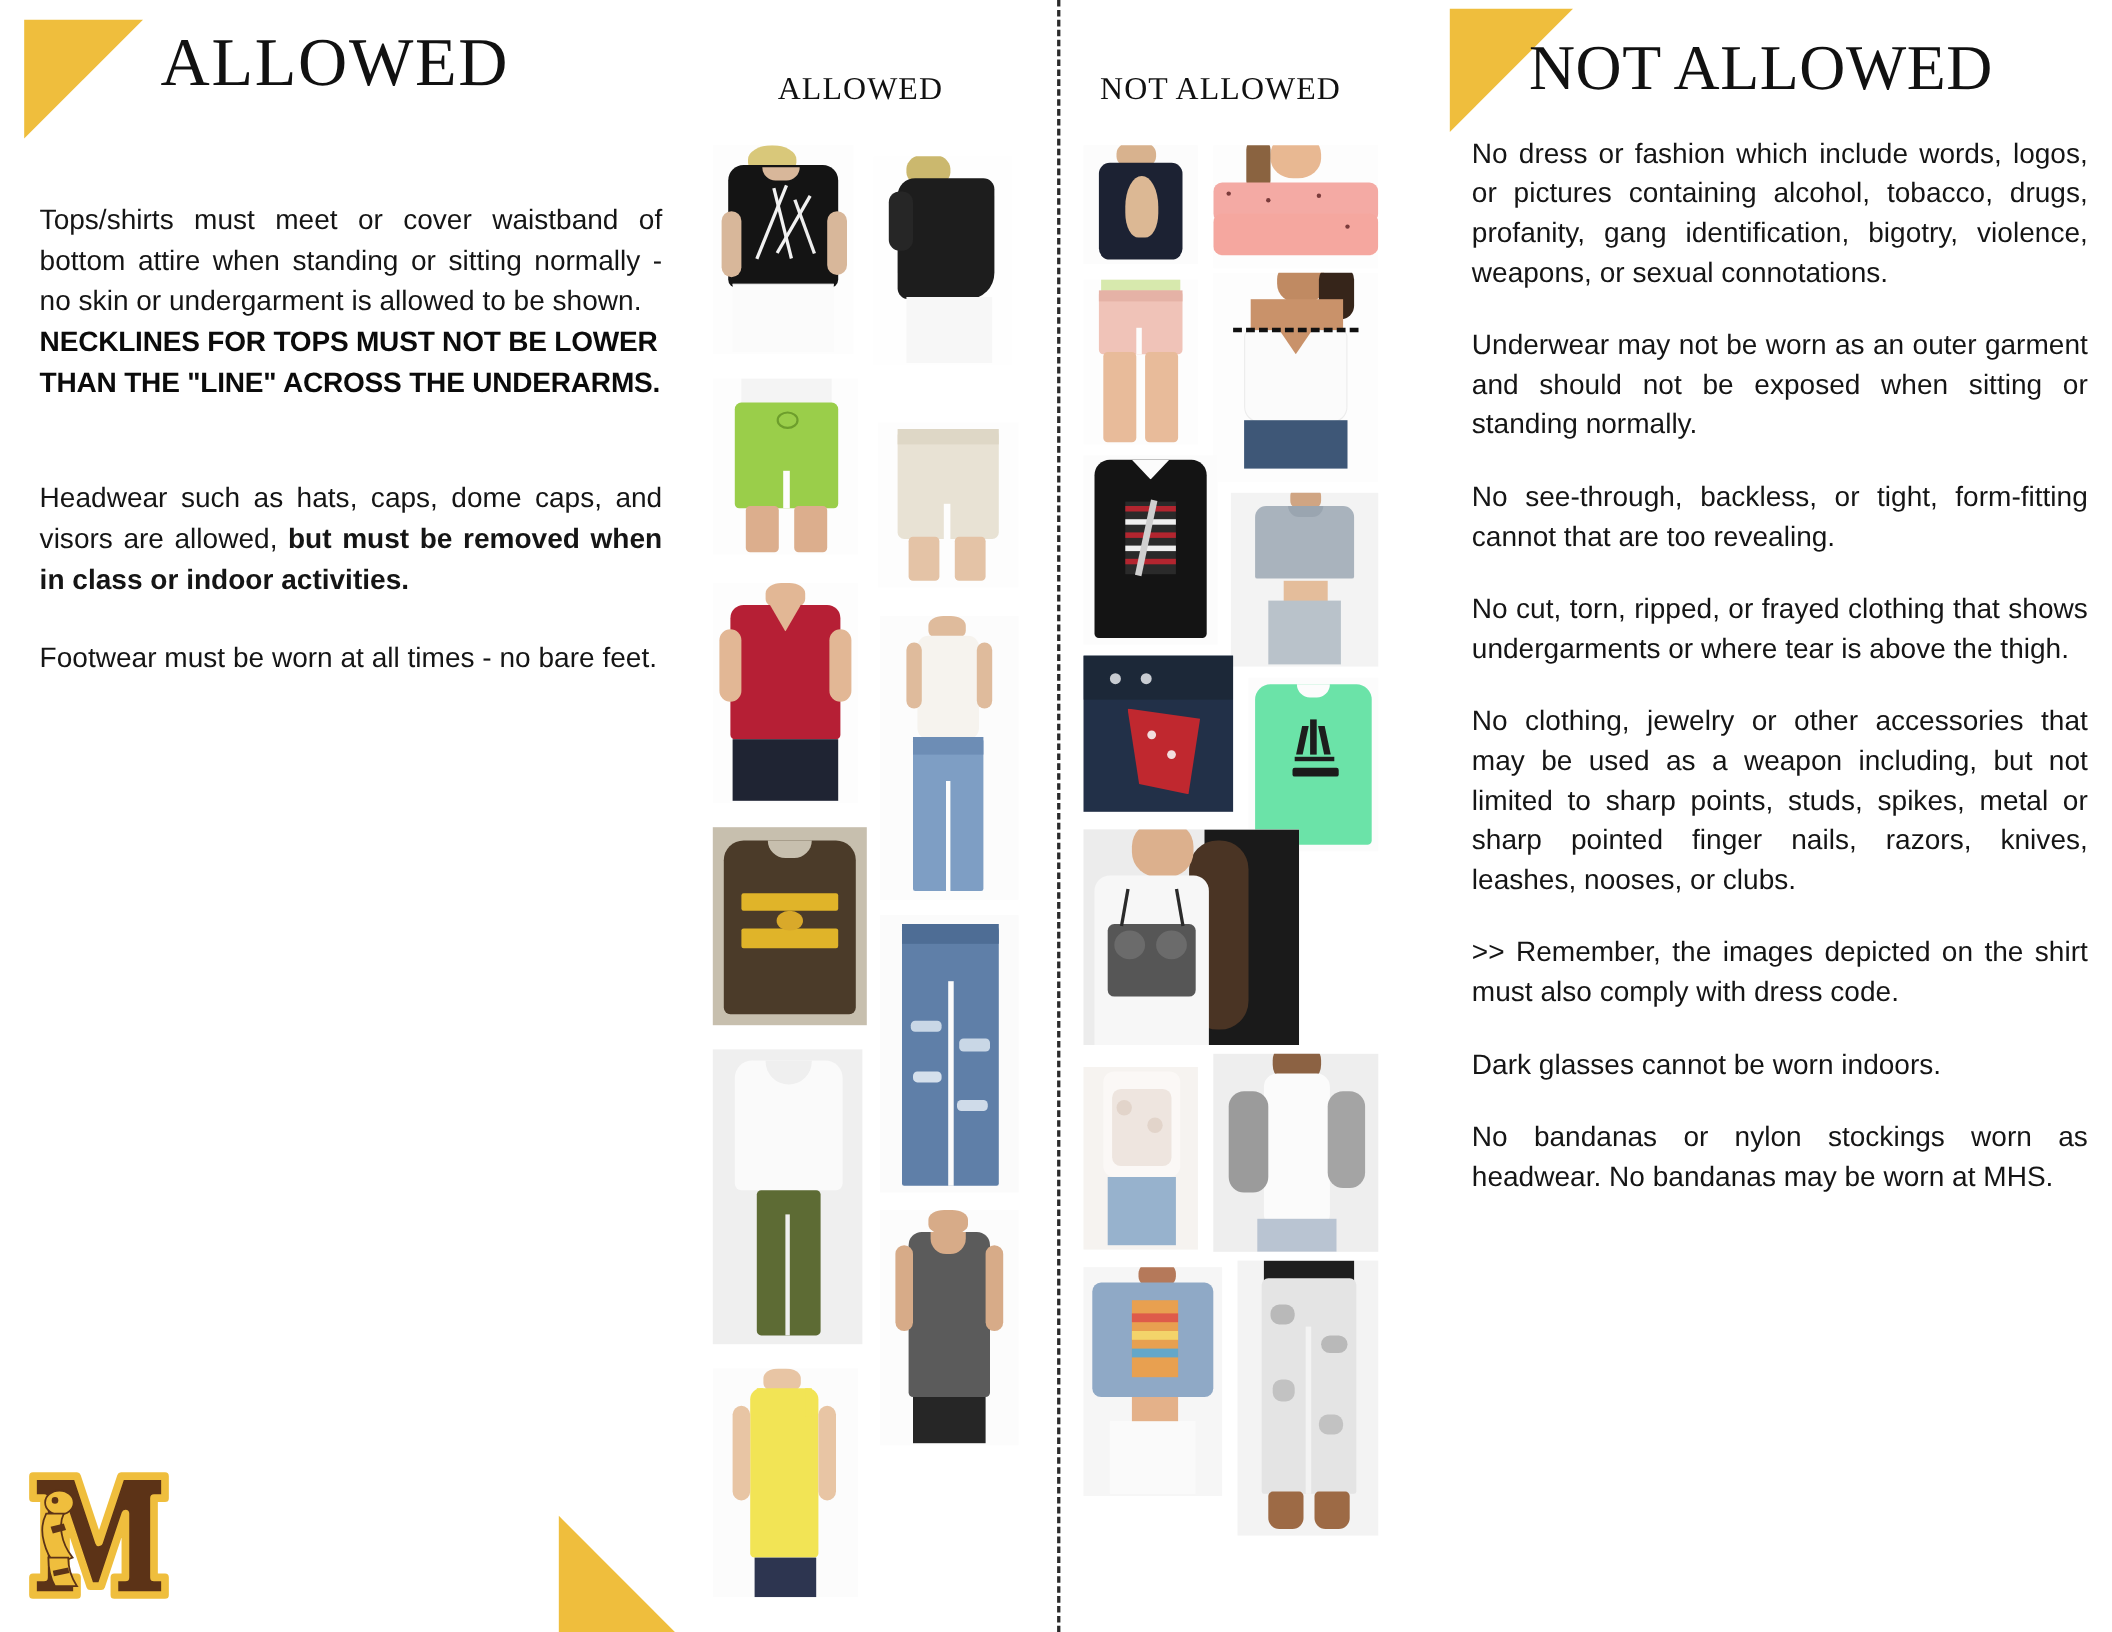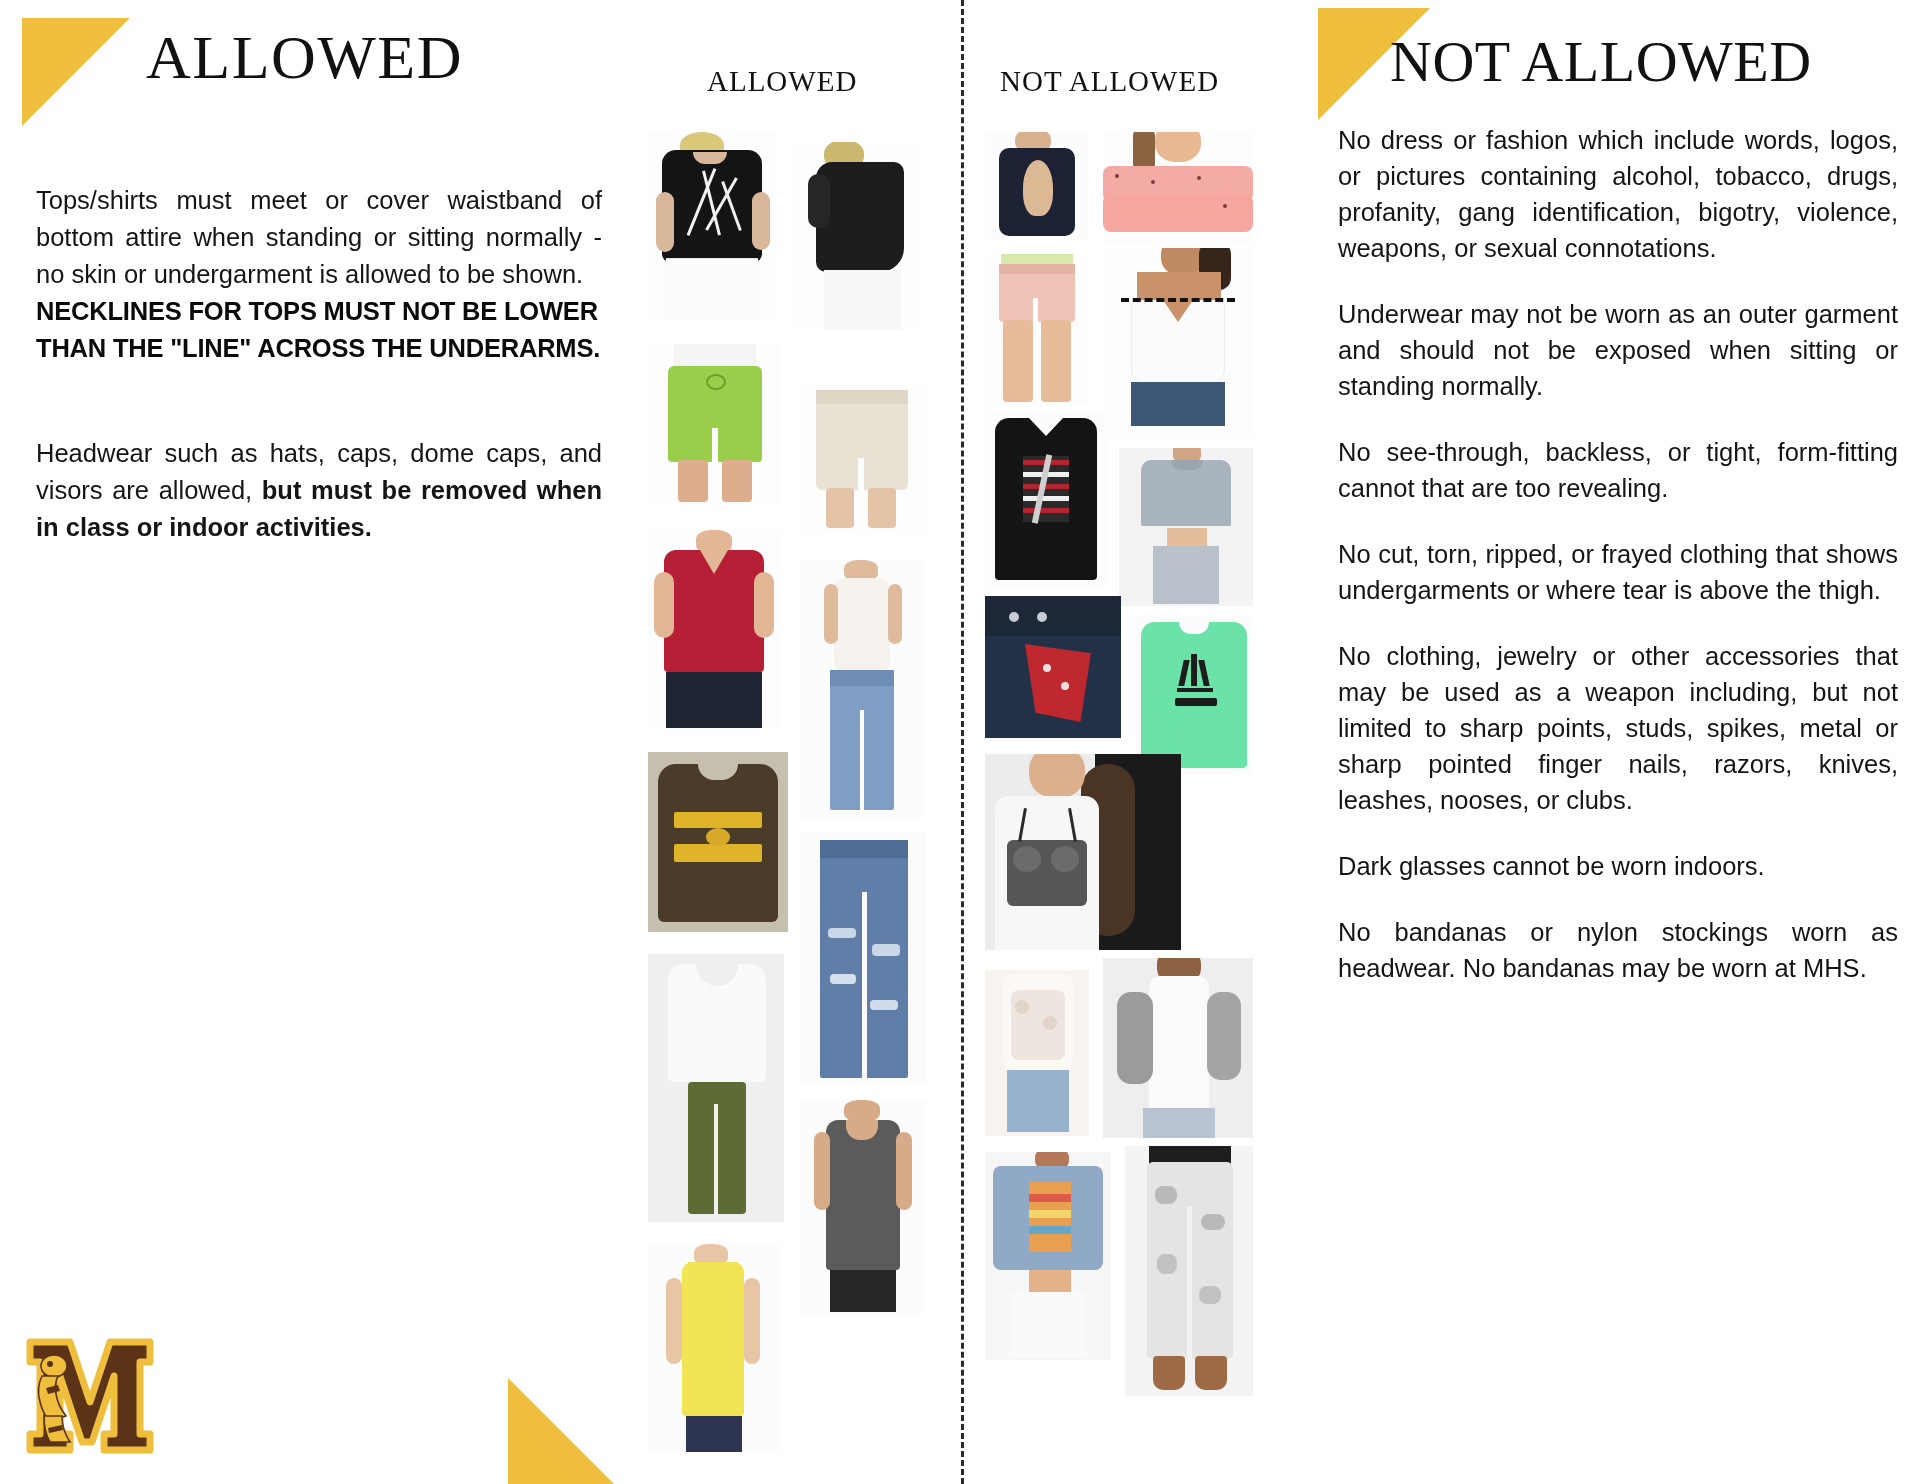--- a/index.html
+++ b/index.html
@@ -114,28 +114,30 @@
 
   <div class="divider"></div>
 
   <div class="col-left">
     <div class="para">Tops/shirts must meet or cover waistband of bottom attire when standing or sitting normally - no skin or undergarment is allowed to be shown.</div>
     <div class="bold-block">NECKLINES FOR TOPS MUST NOT BE LOWER THAN THE "LINE" ACROSS THE UNDERARMS.</div>
     <div class="gap"></div>
     <div class="gap"></div>
     <div class="para"><span>Headwear such as hats, caps, dome caps, and visors are allowed, </span><b>but must be removed when in class or indoor activities.</b></div>
     <div class="gap"></div>
+    <div class="para last-left">Footwear must be worn at all times - no bare feet.</div>
   </div>
 
   <div class="col-right">
     <div class="para">No dress or fashion which include words, logos, or pictures containing alcohol, tobacco, drugs, profanity, gang identification, bigotry, violence, weapons, or sexual connotations.</div>
     <div class="para">Underwear may not be worn as an outer garment and should not be exposed when sitting or standing normally.</div>
     <div class="para">No see-through, backless, or tight, form-fitting cannot that are too revealing.</div>
     <div class="para">No cut, torn, ripped, or frayed clothing that shows undergarments or where tear is above the thigh.</div>
     <div class="para">No clothing, jewelry or other accessories that may be used as a weapon including, but not limited to sharp points, studs, spikes, metal or sharp pointed finger nails, razors, knives, leashes, nooses, or clubs.</div>
+    <div class="para">&gt;&gt; Remember, the images depicted on the shirt must also comply with dress code.</div>
     <div class="para">Dark glasses cannot be worn indoors.</div>
     <div class="para">No bandanas or nylon stockings worn as headwear. No bandanas may be worn at MHS.</div>
   </div>
 
   <div class="photos-allowed">
 
     <div class="ph" style="left:0px; top:0px; width:128px; height:190px; background:#fdfdfd;">
       <div class="sk" style="left:32px;top:0px;width:44px;height:26px;background:#d9c87a;border-radius:50% 50% 40% 40%;"></div>
       <div class="sk" style="left:14px;top:18px;width:100px;height:112px;background:#141414;border-radius:14px 14px 8px 8px;"></div>
       <div class="sk" style="left:45px;top:20px;width:34px;height:12px;background:#d8b79a;border-radius:0 0 16px 16px;"></div>

